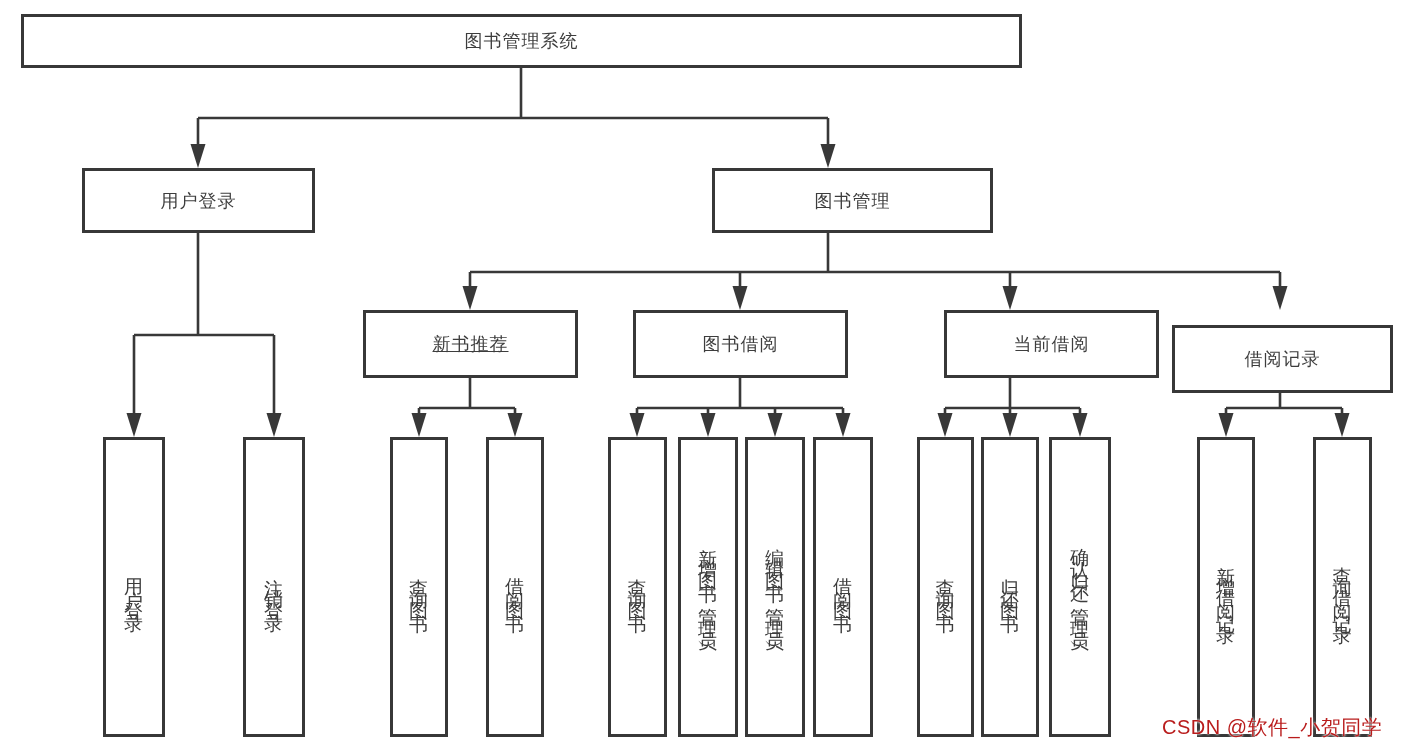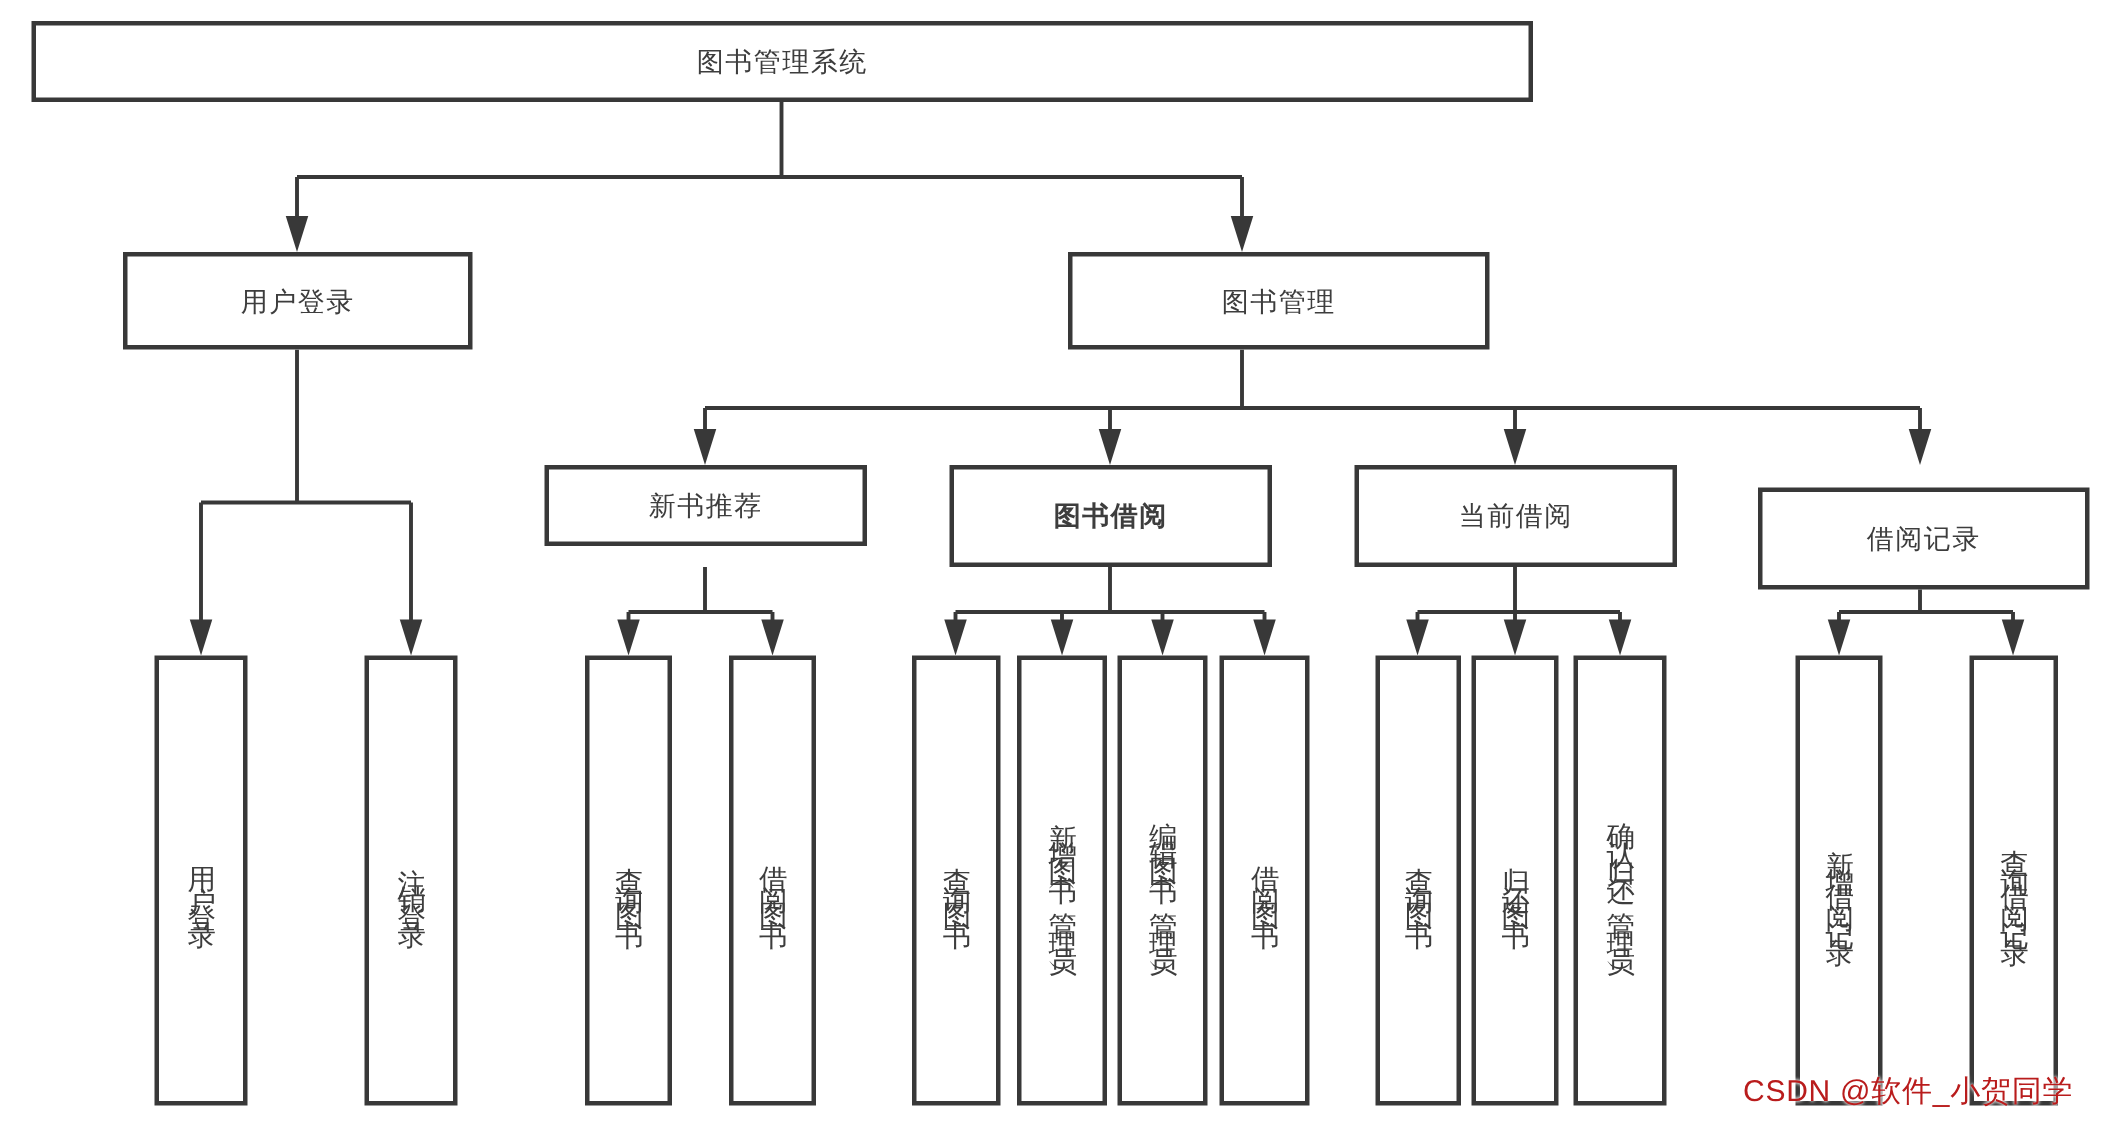--- a/index.html
+++ b/index.html
@@ -132,27 +132,27 @@
     <span>图书管理系统</span>
   </div>
 
   <div class="node hnode" style="left:82px; top:168px; width:233px; height:65px;">
     <span>用户登录</span>
   </div>
   <div class="node hnode" style="left:712px; top:168px; width:281px; height:65px;">
     <span>图书管理</span>
   </div>
 
-  <div class="node hnode" style="left:363px; top:310px; width:215px; height:54px;">
+  <div class="node hnode" style="left:363px; top:310px; width:215px; height:68px;text-decoration:underline;">
     <span>新书推荐</span>
   </div>
-  <div class="node hnode" style="left:633px; top:310px; width:215px; height:68px;font-weight:bold;">
+  <div class="node hnode" style="left:633px; top:310px; width:215px; height:68px;">
     <span>图书借阅</span>
   </div>
-  <div class="node hnode" style="left:903px; top:310px; width:215px; height:68px;">
+  <div class="node hnode" style="left:944px; top:310px; width:215px; height:68px;">
     <span>当前借阅</span>
   </div>
   <div class="node hnode" style="left:1172px; top:325px; width:221px; height:68px;">
     <span>借阅记录</span>
   </div>
 
   <div class="node vnode" style="left:103px; top:437px; width:62px; height:300px;">
     <span>用户登录</span>
   </div>
   <div class="node vnode" style="left:243px; top:437px; width:62px; height:300px;">

